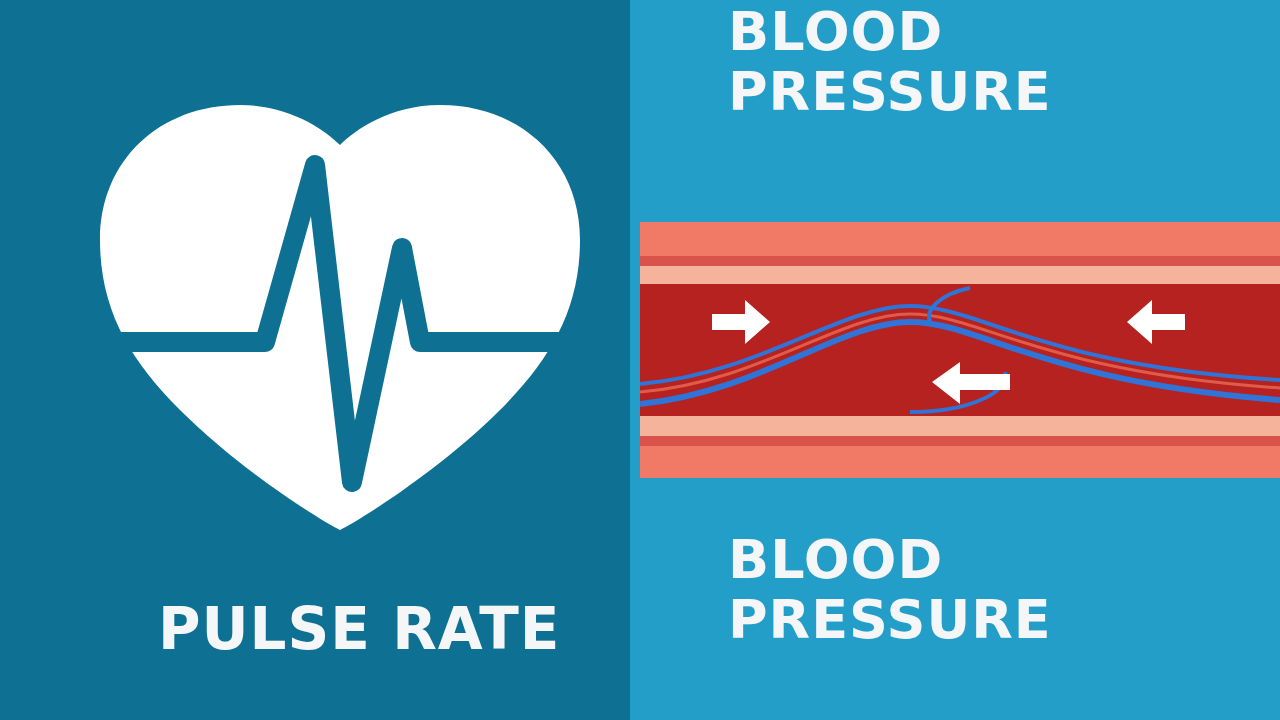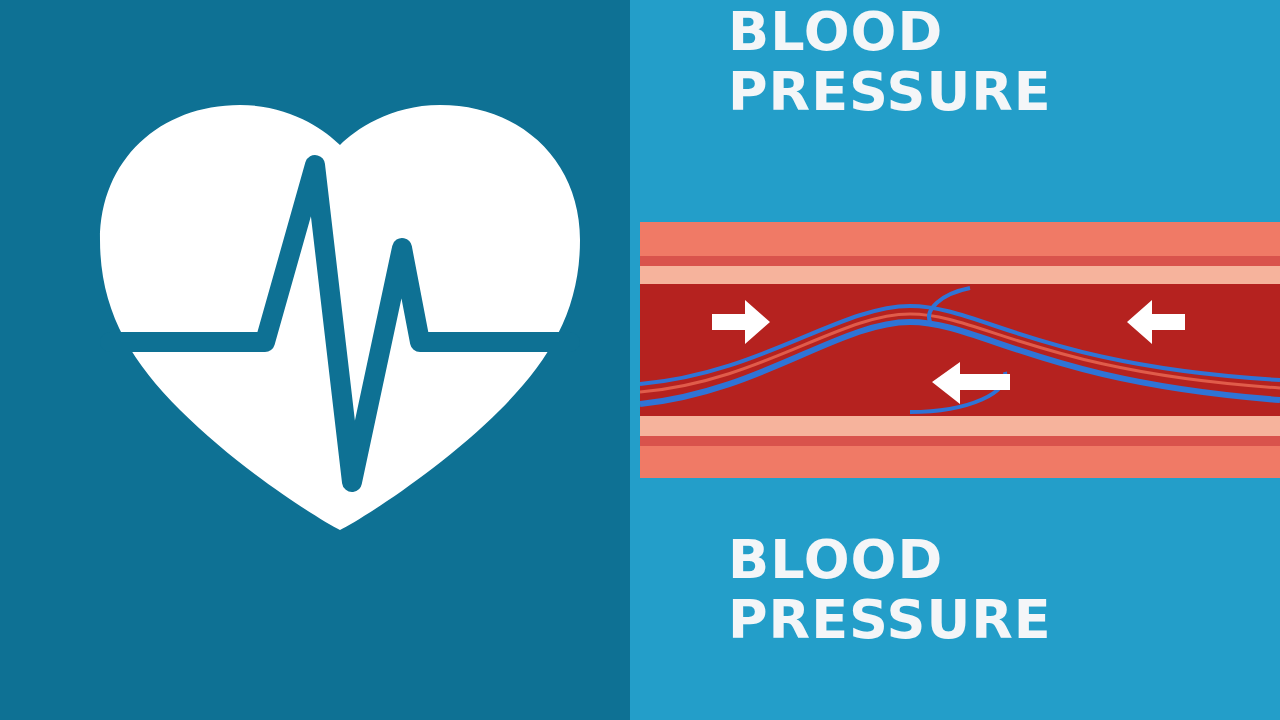--- a/index.html
+++ b/index.html
@@ -14,20 +14,21 @@
   .vessel{position:absolute;left:640px;top:222px;width:640px;height:256px;}
 </style>
 </head>
 <body>
 
 <div class="left">
   <svg class="heart" viewBox="0 0 500 440">
     <path d="M250 440 C230 430 150 380 90 320 C40 270 10 220 10 150 C10 70 70 15 150 15 C200 15 235 40 250 55 C265 40 300 15 350 15 C430 15 490 70 490 150 C490 220 460 270 410 320 C350 380 270 430 250 440 Z" fill="#ffffff"></path>
     <polyline points="20,252 175,252 225,75 262,392 312,158 330,252 480,252" fill="none" stroke="#0e7194" stroke-width="20" stroke-linejoin="round" stroke-linecap="round"></polyline>
   </svg>
+  <div class="label pulse">PULSE RATE</div>
 </div>
 
 <div class="right">
   <div class="label bp1" style="left:98px">
     <div>BLOOD</div>
     <div>PRESSURE</div>
   </div>
   <div class="label bp2" style="left:98px">
     <div>BLOOD</div>
     <div>PRESSURE</div>

